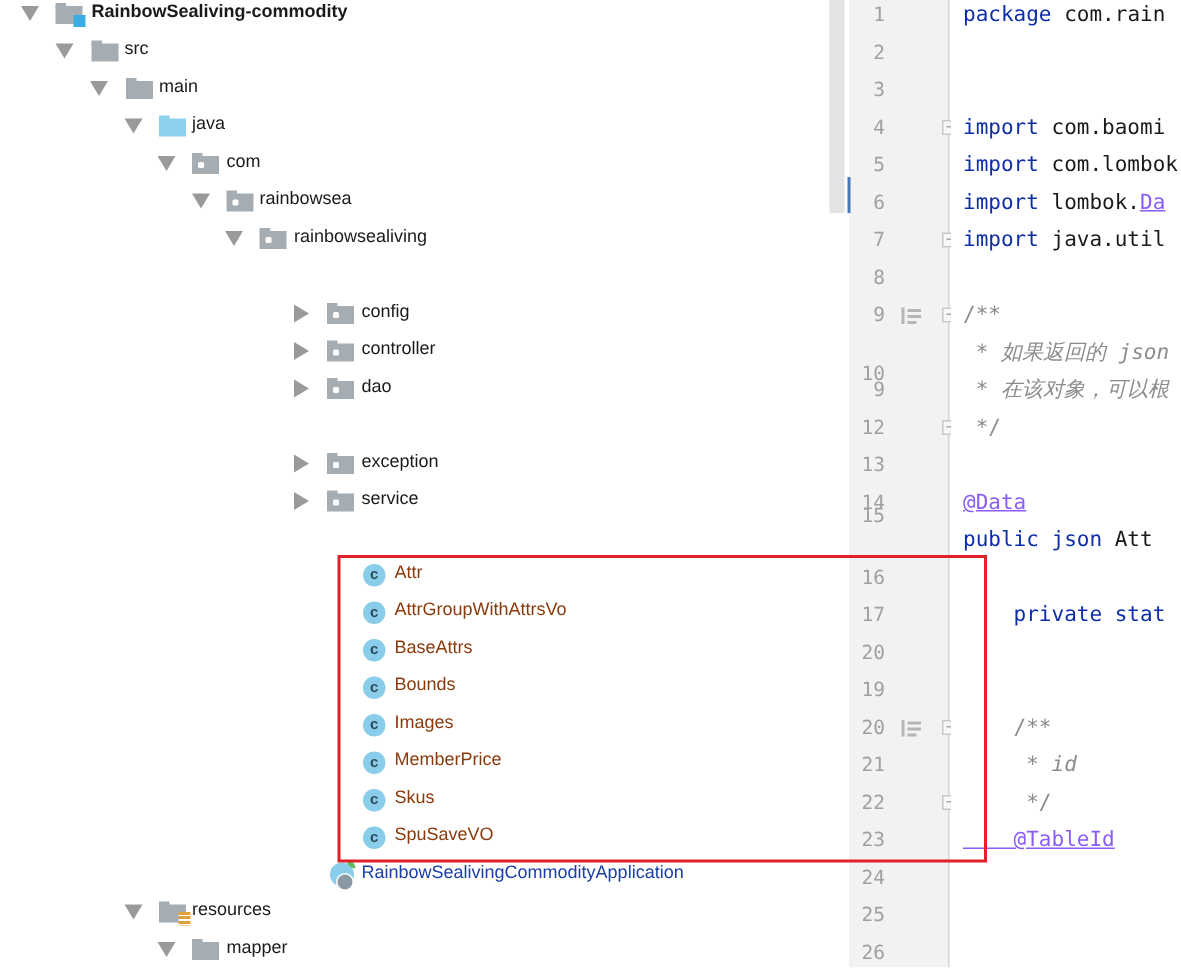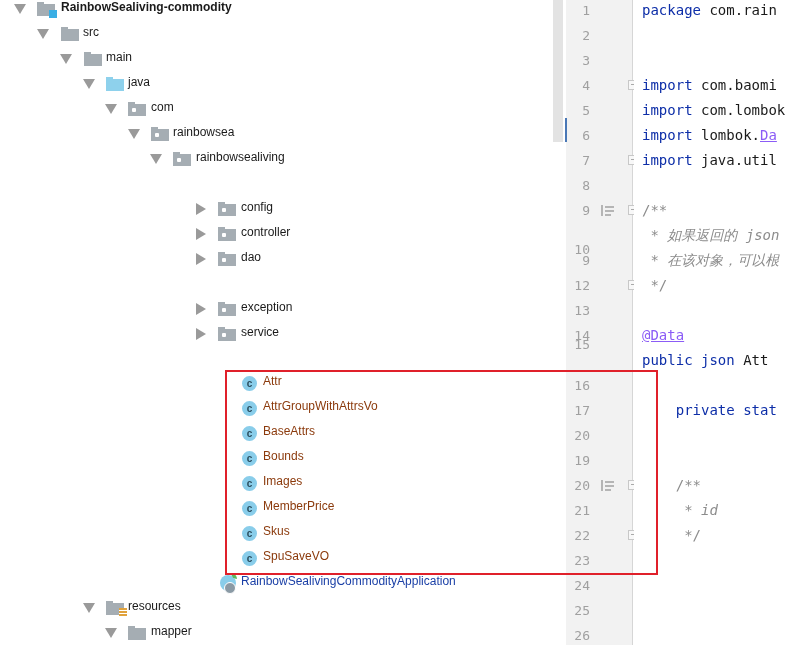--- a/index.html
+++ b/index.html
@@ -297,16 +297,17 @@
   <div class="cl cmn" style="top:198px">/**</div>
   <div class="cl" style="top:248px"><span class="cmn"> * </span><span class="cm">在该对象，可以根</span></div>
   <div class="cl" style="top:223px"><span class="cmn"> * </span><span class="cm">如果返回的 json</span></div>
   <div class="cl cmn" style="top:273px"> */</div>
   <div class="cl ann" style="top:323px">@Data</div>
   <div class="cl" style="top:348px"><span class="kw">public json</span><span> Att</span></div>
   <div class="cl kw" style="top:398px">    private stat</div>
   <div class="cl cmn" style="top:473px">    /**</div>
   <div class="cl" style="top:498px"><span class="cmn">     * </span><span class="cm">id</span></div>
   <div class="cl cmn" style="top:523px">     */</div>
+  <div class="cl ann" style="top:548px">    @TableId</div>
   <div class="cl" style="top:573px"><span class="kw">    private</span><span> Long</span></div>
 </div>
 
 <div id="redbox"></div>
 
 </body></html>

